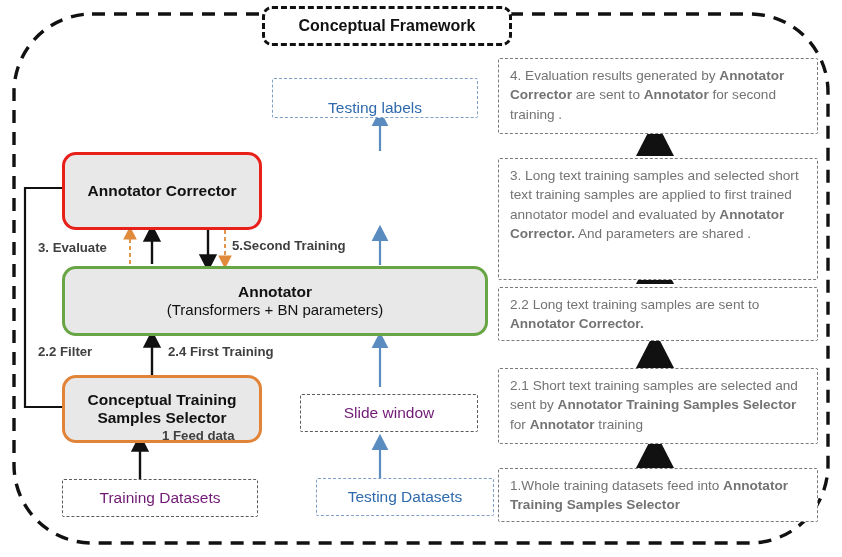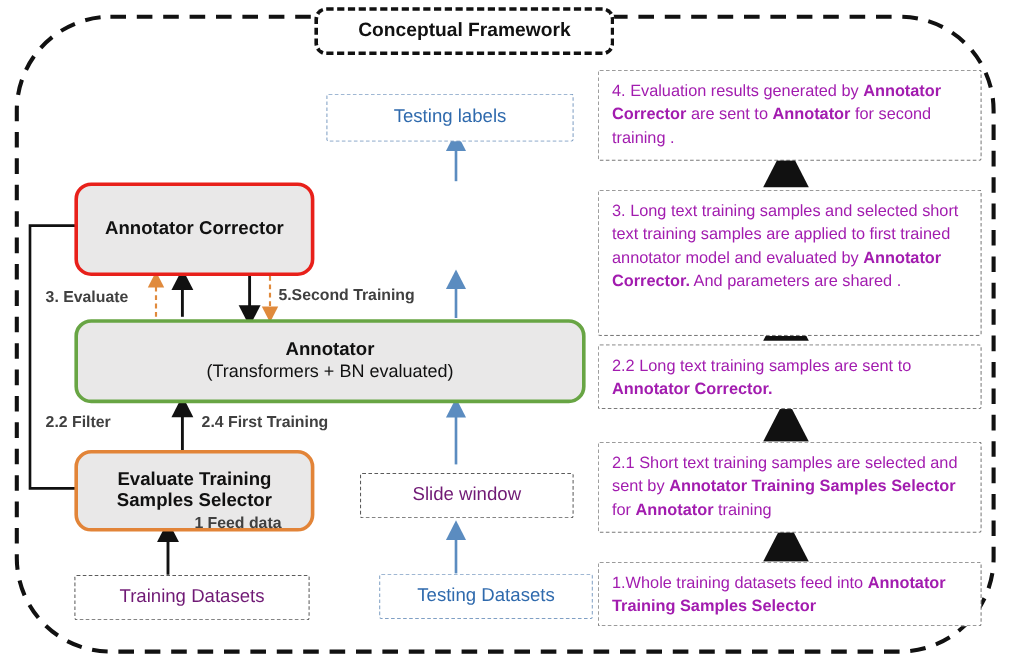--- a/index.html
+++ b/index.html
@@ -13,21 +13,21 @@
   .solid-node{background:#e9e8e8;border-width:3px;border-style:solid;border-radius:14px;}
   .solid-node .t1{font-weight:bold;font-size:15.5px;color:#111;line-height:1.15;}
   .solid-node .t2{font-size:15px;color:#111;line-height:1.2;}
 
   .dash-node{background:#ffffff;border:1.4px dashed #5b5b5b;border-radius:2px;
              font-size:15.5px;color:#701a75;}
   .dash-node.blue{border-color:#7f9fc4;color:#2f6aad;}
 
   .note{position:absolute;box-sizing:border-box;background:#ffffff;
         border:1.3px dashed #7a7a7a;border-radius:2px;
-        padding:7px 9px 6px 11px;font-size:13.6px;line-height:1.42;color:#a21caf;text-align:left;}
+        padding:7px 9px 6px 11px;font-size:13.6px;line-height:1.42;color:#737373;text-align:left;}
   .note b{font-weight:bold;}
 
   .title-box{position:absolute;box-sizing:border-box;background:#ffffff;
              border:3px dashed #111;border-radius:10px;
              display:flex;align-items:center;justify-content:center;
              font-weight:bold;font-size:16px;color:#111;z-index:5;}
 
   .edge-label{position:absolute;font-weight:bold;font-size:13.2px;color:#404040;white-space:nowrap;}
 </style>
 </head>
@@ -79,29 +79,29 @@
 
   <div class="title-box" style="left:262px;top:6px;width:250px;height:40px;">Conceptual Framework</div>
 
   <div class="node solid-node" style="left:62px;top:152px;width:200px;height:78px;border-color:#e8201a;">
     <div class="t1">Annotator Corrector</div>
   </div>
 
 
   <div class="node solid-node" style="left:62px;top:266px;width:426px;height:70px;border-color:#68a544;">
     <div class="t1">Annotator</div>
-    <div class="t2">(Transformers + BN evaluated)</div>
+    <div class="t2">(Transformers + BN parameters)</div>
   </div>
 
   <div class="node solid-node" style="left:62px;top:375px;width:200px;height:68px;border-color:#e28438;">
-    <div class="t1">Evaluate Training</div>
+    <div class="t1">Conceptual Training</div>
     <div class="t1">Samples Selector</div>
   </div>
 
-  <div class="node dash-node blue" style="left:272px;top:78px;width:206px;height:40px;">
+  <div class="node dash-node blue" style="left:272px;top:78px;width:206px;height:40px;justify-content:flex-end;">
     <span>Testing labels</span>
   </div>
 
   <div class="node dash-node" style="left:300px;top:394px;width:178px;height:38px;">
     <span>Slide window</span>
   </div>
 
   <div class="node dash-node" style="left:62px;top:479px;width:196px;height:38px;">
     <span>Training Datasets</span>
   </div>

